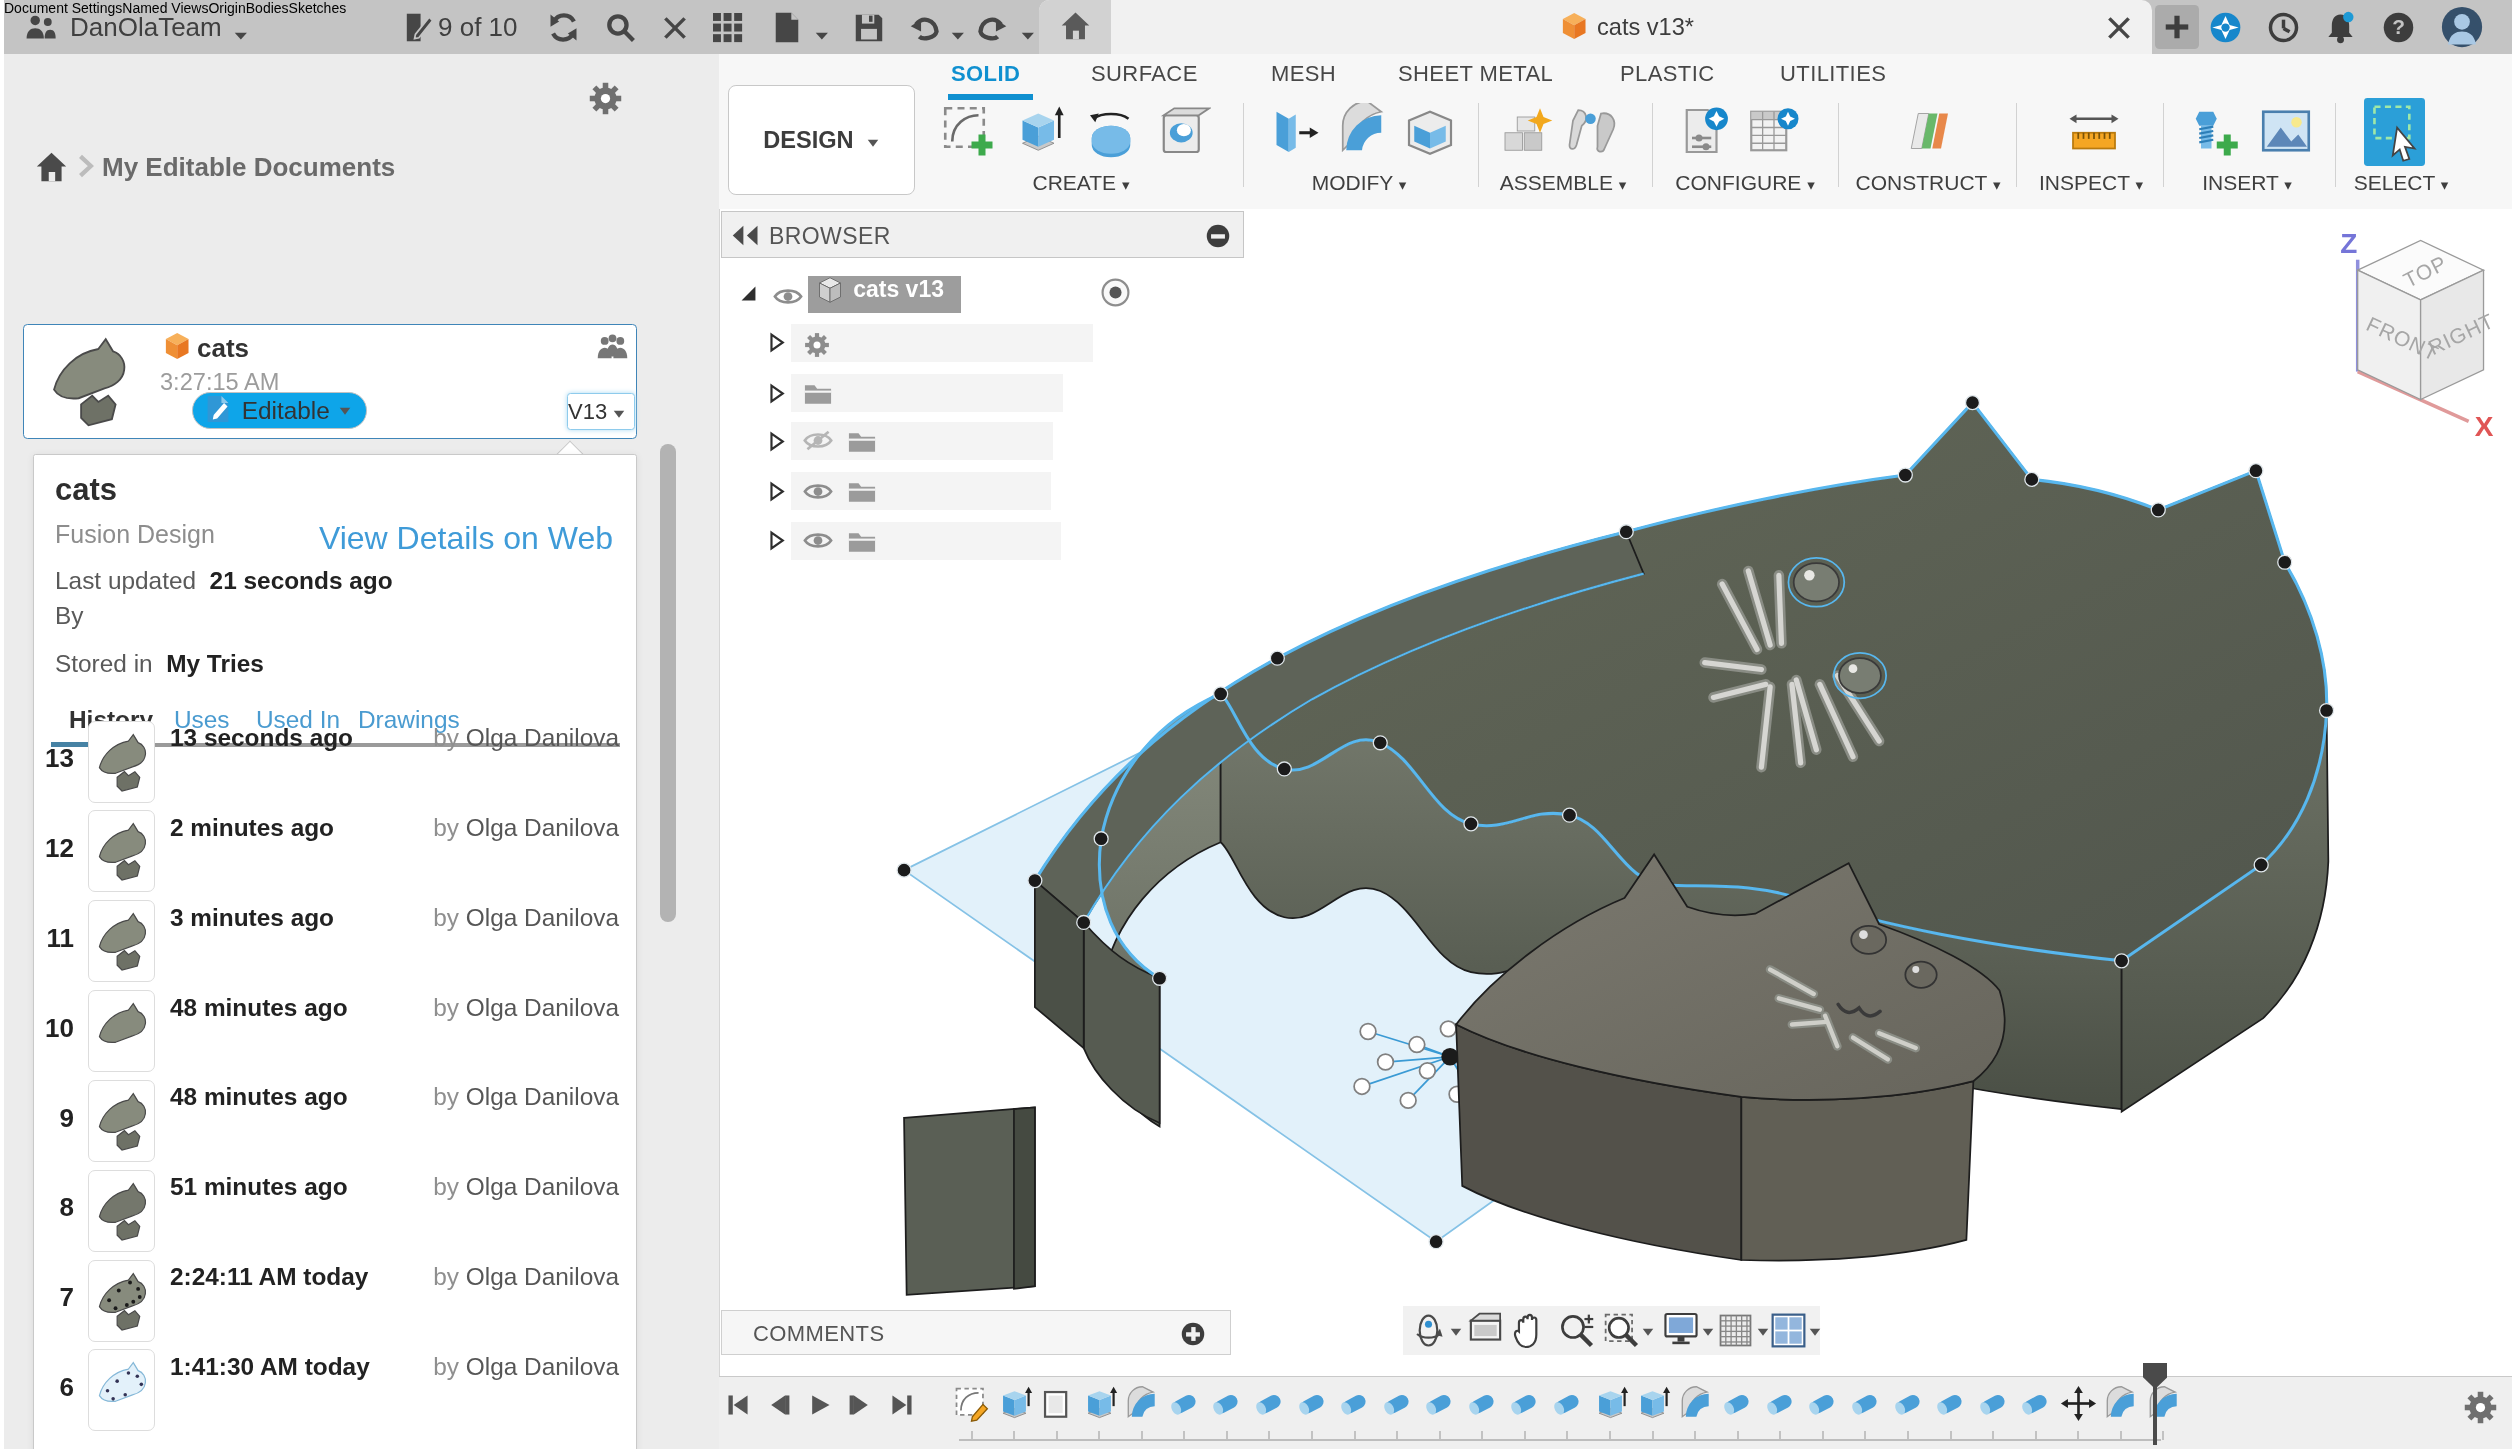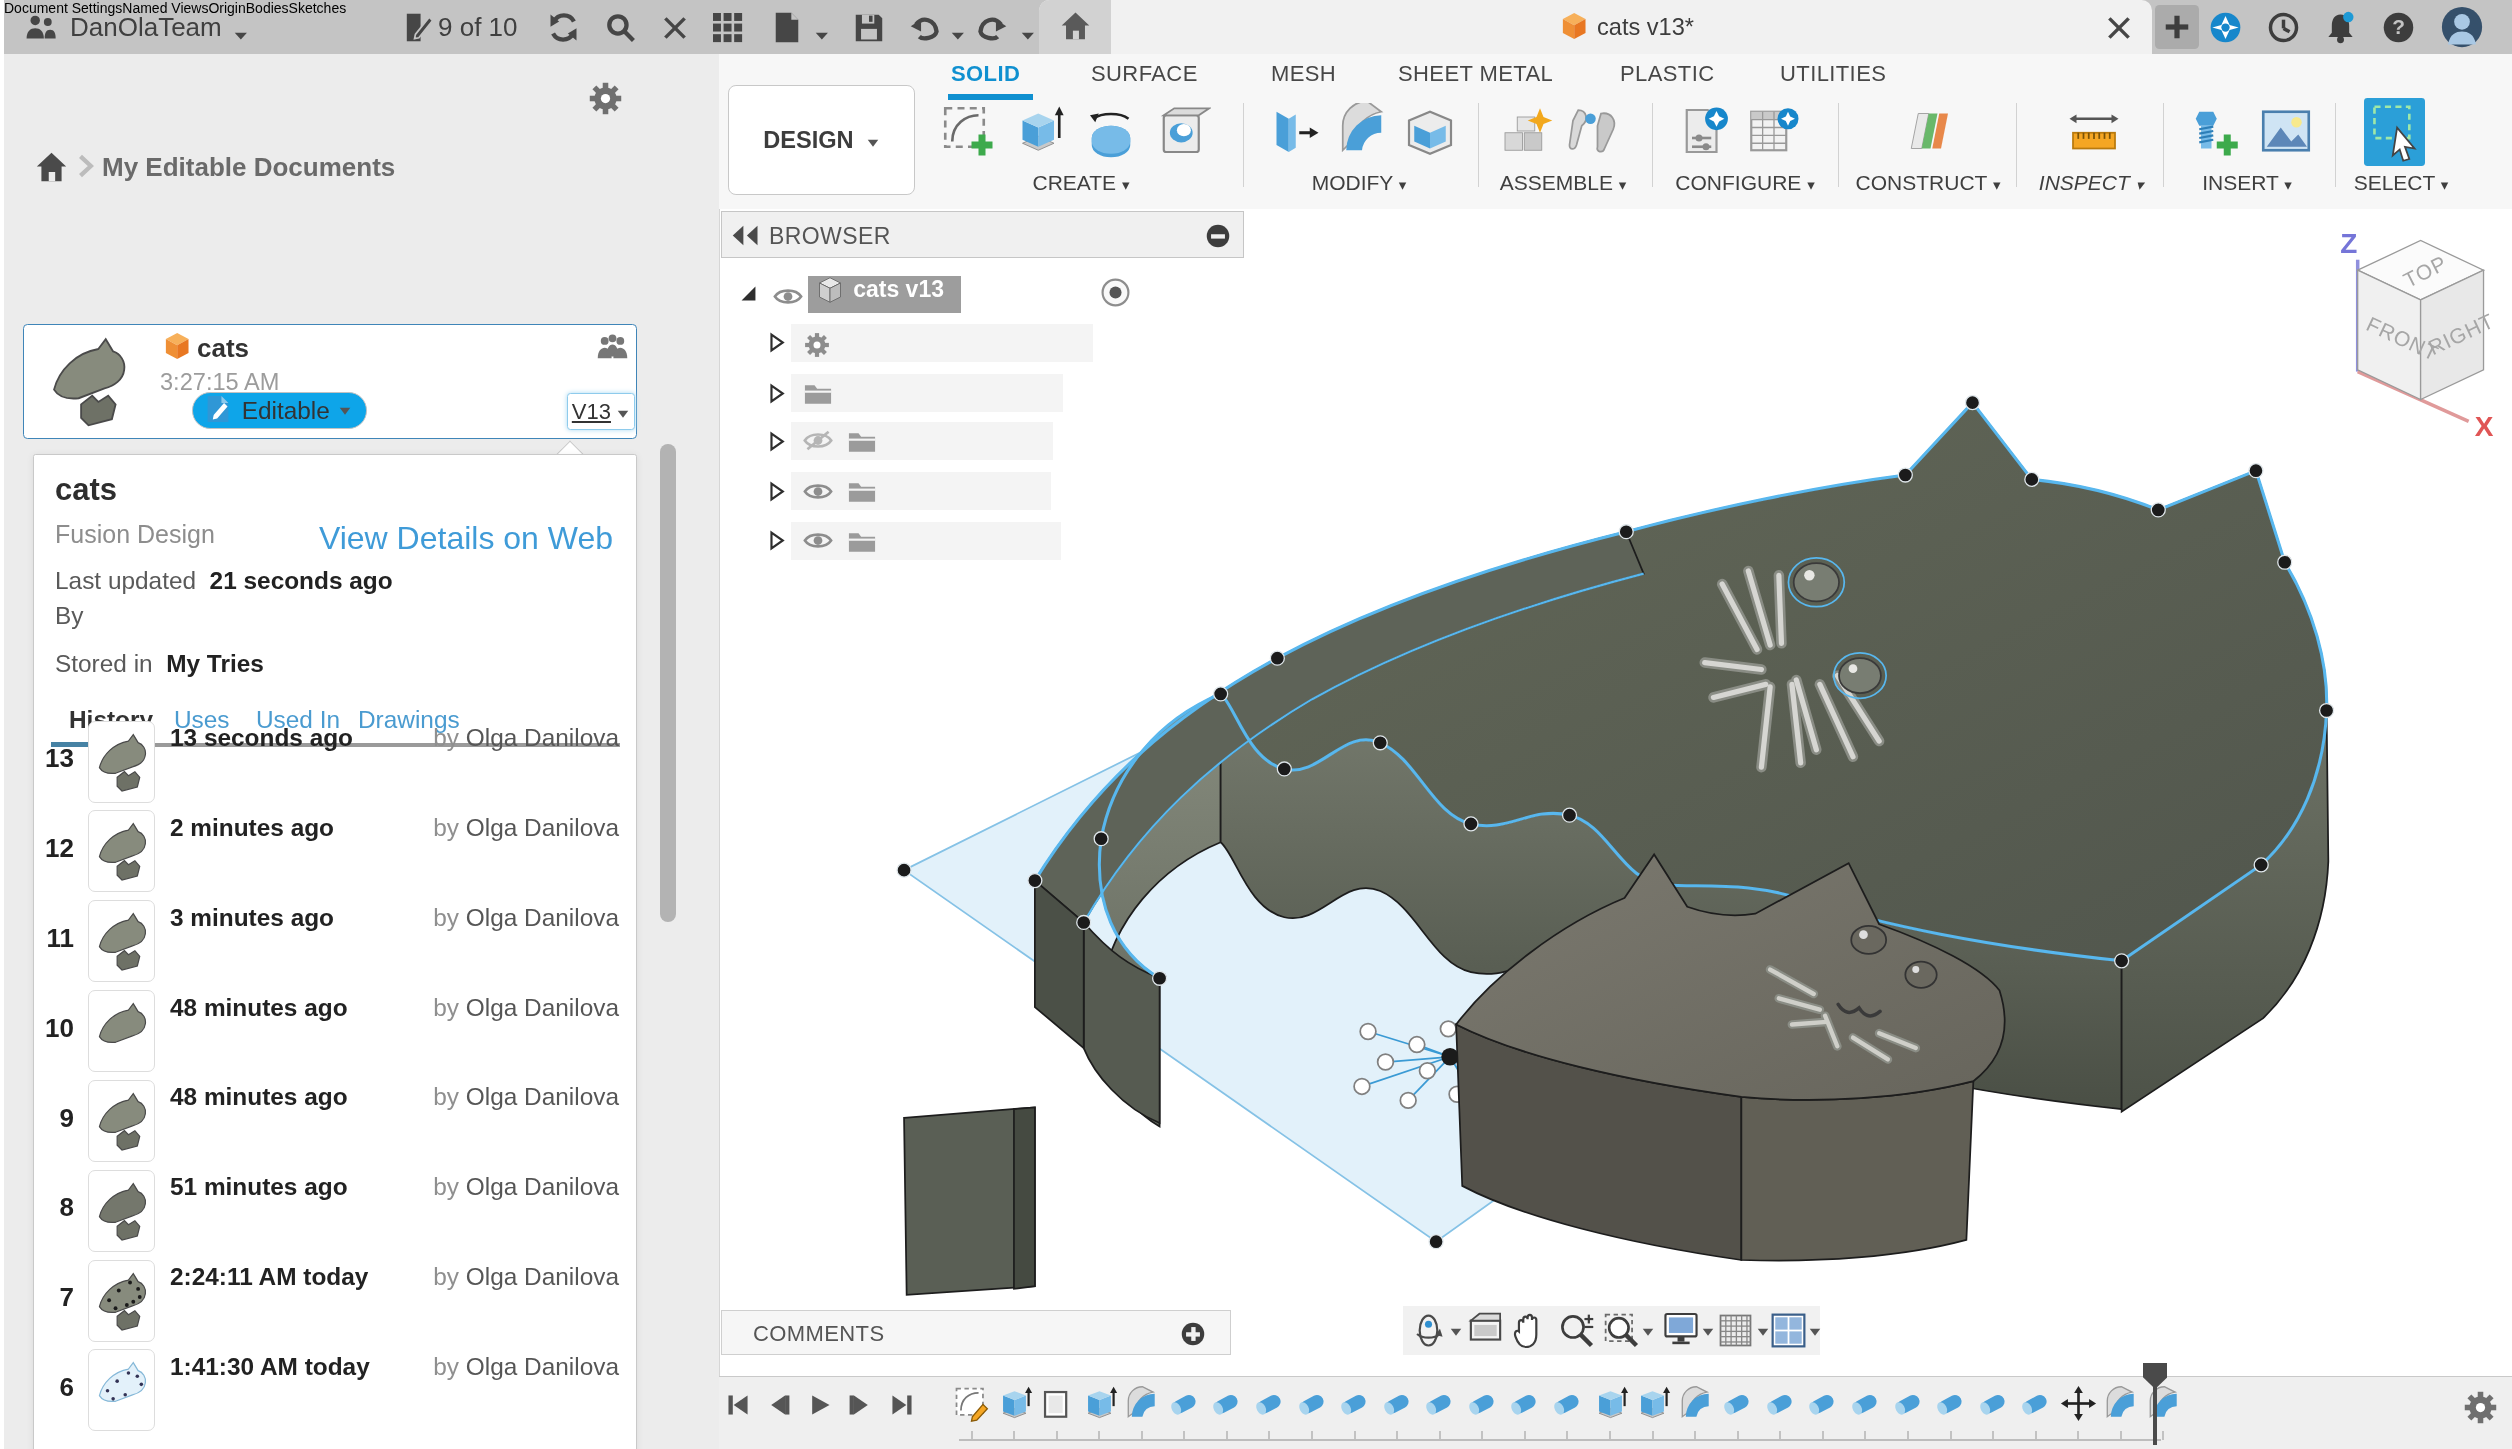--- a/index.html
+++ b/index.html
@@ -11,21 +11,21 @@
   .tb-ic{position:absolute;top:11.3px;width:33px;height:33px;display:flex;align-items:center;justify-content:center;}
   .tb-text{position:absolute;top:12.2px;font-size:26px;color:#3f3f3f;white-space:nowrap;}
   .tabstrip{position:absolute;left:1035px;top:0;width:1113px;height:54px;background:#f1f1f1;border-radius:10.5px 10.5px 0 0;}
   .homebtn{position:absolute;left:0;top:0;width:72px;height:54px;background:#d2d2d2;border-radius:10.5px 0 0 0;display:flex;align-items:center;justify-content:center;}
   .doc-tab-title{position:absolute;left:558px;top:14px;font-size:23.6px;color:#3c3c3c;white-space:nowrap;}
   
   .leftpanel{position:absolute;left:0;top:54px;width:715px;height:1396px;background:#ececec;border-right:0.9px solid #d6d6d6;}
   .breadcrumb-text{position:absolute;left:98px;top:152px;font-size:26px;font-weight:600;color:#6a6a6a;}
   .doccard{position:absolute;left:19px;top:270px;width:612px;height:113px;background:#ffffff;border:1.7px solid #3f85b8;border-radius:4.4px;}
   .pill{position:absolute;left:168px;top:67px;width:173px;height:35px;background:#0ea5e9;border:0.9px solid #c2c2c2;border-radius:18.3px;display:flex;align-items:center;}
-  .v13btn{position:absolute;left:543px;top:68px;width:66px;height:35px;background:#fff;border:1.7px solid #8ecbec;border-radius:3.5px;box-shadow:0 0 5.2px #a9d9f2;display:flex;align-items:center;justify-content:center;font-size:22px;color:#333;text-decoration:underline;}
+  .v13btn{position:absolute;left:543px;top:68px;width:66px;height:35px;background:#fff;border:1.7px solid #8ecbec;border-radius:3.5px;box-shadow:0 0 5.2px #a9d9f2;display:flex;align-items:center;font-size:22px;color:#333;}
   .popover{position:absolute;left:29px;top:400px;width:602px;height:1030px;background:#fff;border:0.9px solid #c9c9c9;border-radius:2.6px;box-shadow:0 1.7px 7px rgba(0,0,0,.08);}
   .pop-arrow{position:absolute;left:555px;top:391px;width:21px;height:21px;background:#fff;border-left:0.9px solid #c9c9c9;border-top:0.9px solid #c9c9c9;transform:rotate(45deg);}
   .pop-title{position:absolute;left:21px;top:17.4px;font-size:31px;font-weight:bold;color:#2e2e2e;}
   .pop-sub{position:absolute;left:21px;top:65px;font-size:25px;color:#8d8d8d;}
   .pop-link{position:absolute;right:23px;top:65px;font-size:32px;color:#3f9bd8;}
   .meta{font-size:24.4px;color:#5a5a5a;}
   .ptabs span{font-size:24.4px;}
   .scrollthumb{position:absolute;left:656px;top:390px;width:15.7px;height:478px;border-radius:7.9px;background:#b3b3b3;}
   
   .ribbon{position:absolute;left:715px;top:54px;width:1797px;height:155px;background:#f7f7f7;border-bottom:0.9px solid #d4d4d4;}
@@ -522,21 +522,21 @@
           <polygon points="60,18 52,13 52,23" fill="#555"></polygon>
           <rect x="8" y="34" width="48" height="18" fill="#f5a623" stroke="#b97a0e" stroke-width="2"></rect>
           <line x1="14" y1="34" x2="14" y2="41" stroke="#7a5307" stroke-width="2"></line>
           <line x1="20" y1="34" x2="20" y2="41" stroke="#7a5307" stroke-width="2"></line>
           <line x1="26" y1="34" x2="26" y2="41" stroke="#7a5307" stroke-width="2"></line>
           <line x1="32" y1="34" x2="32" y2="41" stroke="#7a5307" stroke-width="2"></line>
           <line x1="38" y1="34" x2="38" y2="41" stroke="#7a5307" stroke-width="2"></line>
           <line x1="44" y1="34" x2="44" y2="41" stroke="#7a5307" stroke-width="2"></line>
           <line x1="50" y1="34" x2="50" y2="41" stroke="#7a5307" stroke-width="2"></line>
         </svg></div>
-      <div class="glabel" style="left: 2087px; font-style: italic;">INSPECT <span style="font-size: 15px;">▾</span></div>
+      <div class="glabel" style="left: 2087px;">INSPECT <span style="font-size: 15px;">▾</span></div>
       <div class="gicon" style="left: 2183px;"><svg width="56" height="56" viewBox="0 0 64 64">
           <polygon points="14,10 30,10 34,18 30,26 14,26 10,18" fill="#4a9fd8"></polygon>
           <rect x="16" y="26" width="12" height="26" fill="#77bbe8"></rect>
           <line x1="14" y1="30" x2="30" y2="27" stroke="#2d7fb8" stroke-width="2.5"></line>
           <line x1="14" y1="35" x2="30" y2="32" stroke="#2d7fb8" stroke-width="2.5"></line>
           <line x1="14" y1="40" x2="30" y2="37" stroke="#2d7fb8" stroke-width="2.5"></line>
           <line x1="14" y1="45" x2="30" y2="42" stroke="#2d7fb8" stroke-width="2.5"></line>
           <rect x="34" y="44" width="24" height="8" fill="#3daa4c"></rect>
           <rect x="42" y="36" width="8" height="24" fill="#3daa4c"></rect>
         </svg></div>

